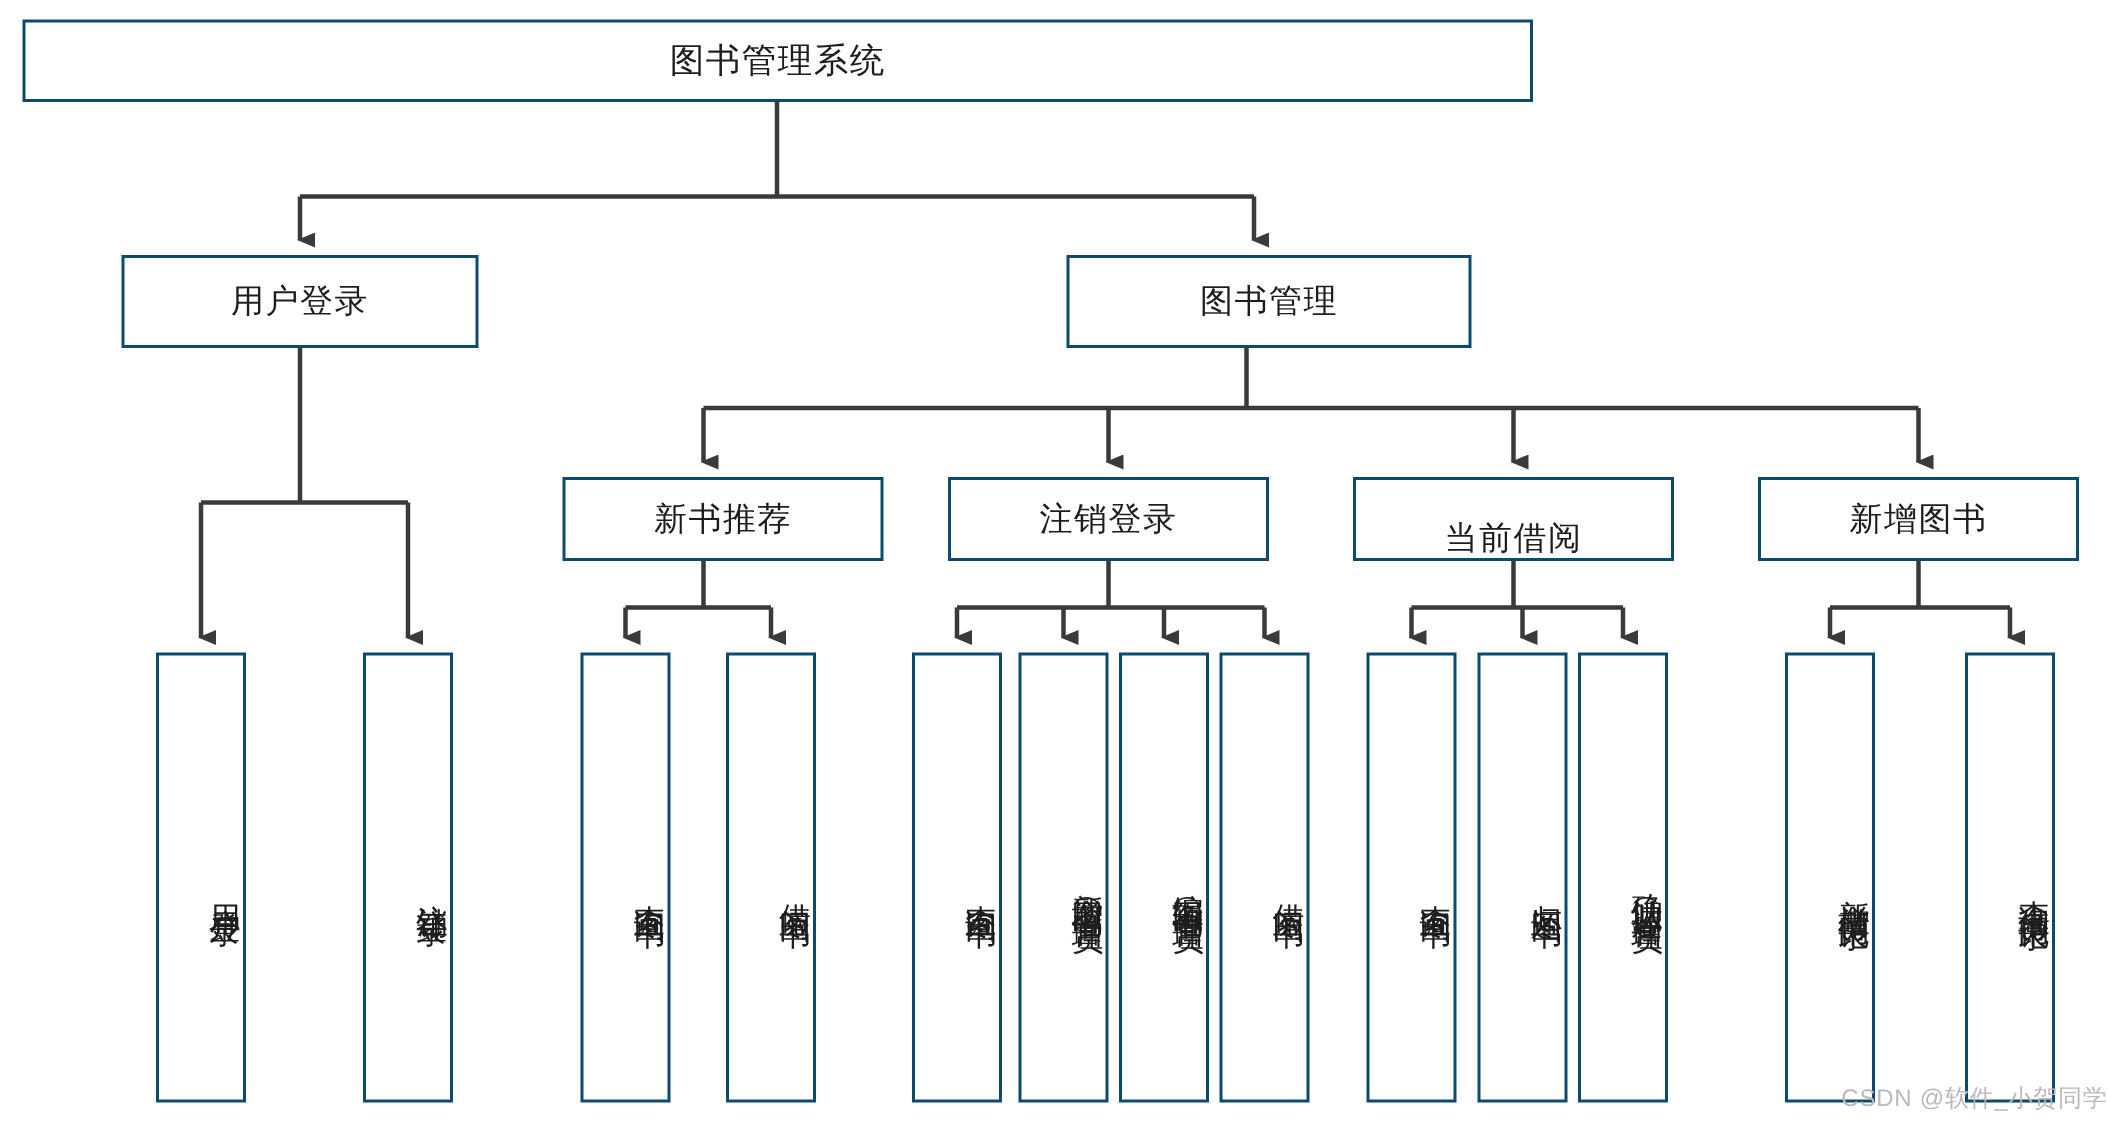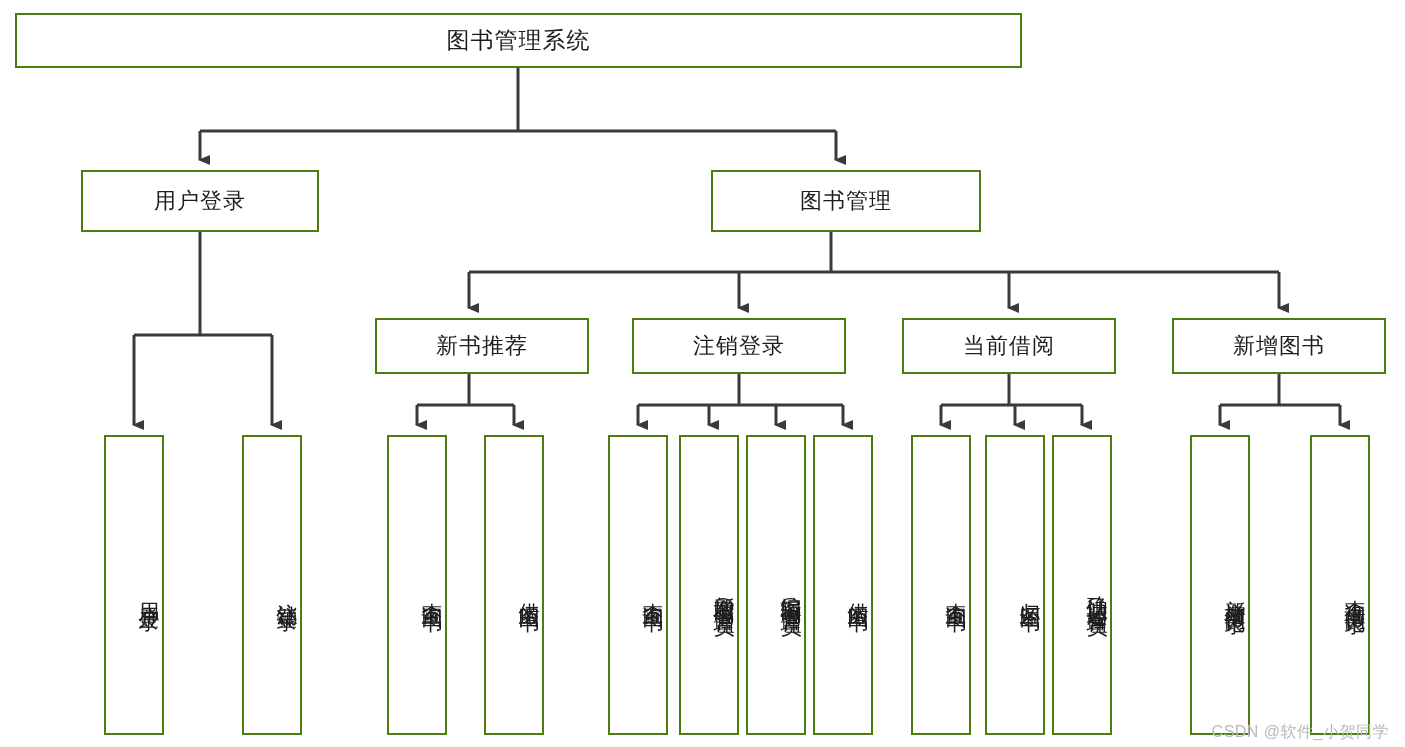--- a/index.html
+++ b/index.html
@@ -18,21 +18,21 @@
   }
   #wires {
     position: absolute;
     left: 0; top: 0;
     width: 1405px;
     height: 747px;
     pointer-events: none;
   }
   .node {
     position: absolute;
-    border: 2px solid #4d7c0f;
+    border: 2px solid #0c4a6e;
     background: #ffffff;
     display: flex;
     align-items: center;
     justify-content: center;
     color: #1d1d1f;
   }
   .node-h {
     font-size: 22px;
     letter-spacing: 1px;
     line-height: 1.2;
@@ -45,21 +45,21 @@
     font-size: 21px;
     line-height: 1.25;
     letter-spacing: 3px;
     align-items: flex-start;
     justify-content: center;
     padding-top: 14px;
     white-space: normal;
   }
   .watermark {
     position: absolute;
-    right: 16px;
+    right: 0;
     bottom: 4px;
     font-size: 16px;
     color: #b9b9bb;
     letter-spacing: 0.5px;
     white-space: nowrap;
     user-select: none;
   }
 </style>
 </head>
 <body>
@@ -125,21 +125,21 @@
       </div>
       <div class="node node-h" style="left: 711px; top: 170px; width: 270px; height: 62px;">
         <span>图书管理</span>
       </div>
       <div class="node node-h" style="left: 375px; top: 318px; width: 214px; height: 56px;">
         <span>新书推荐</span>
       </div>
       <div class="node node-h" style="left: 632px; top: 318px; width: 214px; height: 56px;">
         <span>注销登录</span>
       </div>
-      <div class="node node-h" style="left: 902px; top: 318px; width: 214px; height: 56px;">
+      <div class="node node-h" style="left: 902px; top: 318px; width: 214px; height: 56px; align-items: flex-end;">
         <span>当前借阅</span>
       </div>
       <div class="node node-h" style="left: 1172px; top: 318px; width: 214px; height: 56px;">
         <span>新增图书</span>
       </div>
       <div class="node node-v" style="left: 104px; top: 435px; width: 60px; height: 300px;">
         <span>用户登录</span>
       </div>
       <div class="node node-v" style="left: 242px; top: 435px; width: 60px; height: 300px;">
         <span>注销登录</span>

